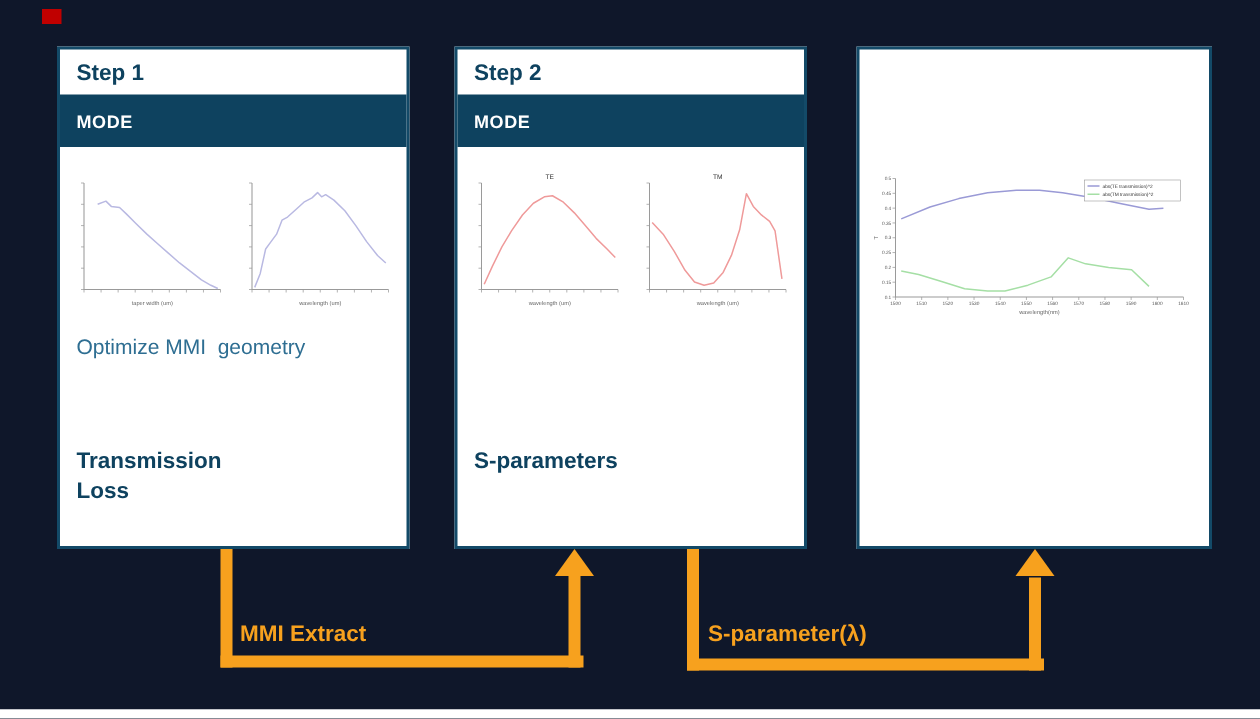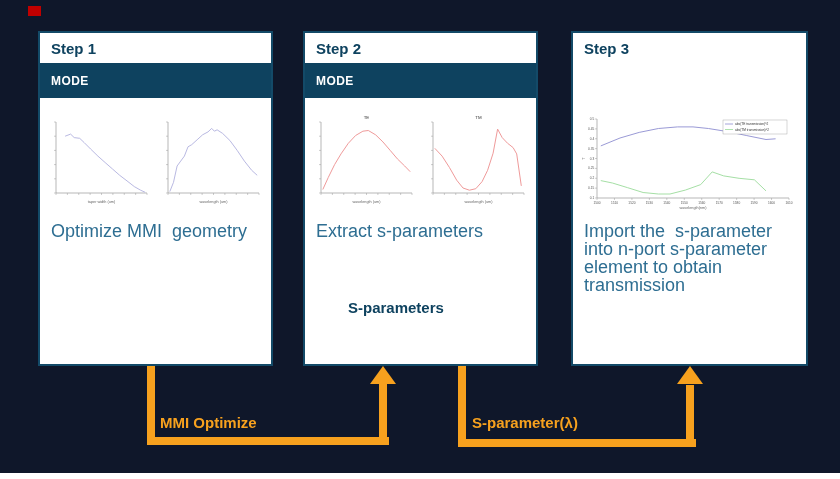--- a/index.html
+++ b/index.html
@@ -6,21 +6,21 @@
   #canvas{position:relative;width:840px;height:473px;background:#0f172a;overflow:hidden;
           font-family:"Liberation Sans",sans-serif;}
   .red-mark{position:absolute;left:28px;top:6px;width:13px;height:10px;}
   .step-box{position:absolute;top:31px;height:335px;border:2px solid #134A68;background:#fff;box-sizing:border-box;}
   .step-header{position:absolute;left:0;right:0;top:0;height:30px;display:flex;align-items:center;
                padding-left:11px;font-size:15px;font-weight:bold;}
   .tool-bar{position:absolute;left:0;right:0;top:30px;height:35px;display:flex;align-items:center;
             padding-left:11px;font-size:12px;font-weight:bold;color:#fff;letter-spacing:.4px;}
   .charts{position:absolute;left:6px;top:80px;display:flex;gap:8px;}
   .charts svg{display:block;}
-  .desc{position:absolute;left:11px;right:13px;top:189px;font-size:18px;line-height:18px;white-space:pre-wrap;}
+  .desc{position:absolute;left:11px;right:13px;top:189px;font-size:14px;line-height:18px;white-space:pre-wrap;}
   .keywords{position:absolute;left:11px;top:265px;font-size:15px;font-weight:bold;line-height:20px;white-space:pre-line;}
   .seg{position:absolute;}
   .tri{position:absolute;width:0;height:0;border-left:13px solid transparent;
        border-right:13px solid transparent;border-bottom:18px solid currentColor;}
   .arrow-label{position:absolute;font-size:15px;font-weight:bold;}
 </style>
 </head>
 <body>
 
 <div id="canvas">
@@ -66,20 +66,22 @@
           <line x1="8" y1="23.2" x2="10" y2="23.2" stroke="#9a9a9a" stroke-width="0.5"></line>
           <line x1="8" y1="37.4" x2="10" y2="37.4" stroke="#9a9a9a" stroke-width="0.5"></line>
           <line x1="8" y1="51.6" x2="10" y2="51.6" stroke="#9a9a9a" stroke-width="0.5"></line>
           <line x1="8" y1="65.8" x2="10" y2="65.8" stroke="#9a9a9a" stroke-width="0.5"></line>
           <line x1="8" y1="80" x2="10" y2="80" stroke="#9a9a9a" stroke-width="0.5"></line>
           <text x="55.5" y="90" font-size="3.8" text-anchor="middle" fill="#666">wavelength (um)</text>
           <polyline points="11.8,78.6 15.5,69.3 19.1,53.0 22.7,48.1 26.4,43.1 30.0,33.8 33.7,31.7 39.1,26.8 44.6,21.8 50.0,18.9 53.7,15.4 56.4,18.2 59.1,16.8 64.6,20.4 71.9,27.5 79.2,37.4 86.4,48.1 93.7,57.3 99.2,62.3" fill="none" stroke="#B9B9E2" stroke-width="1" stroke-linejoin="round"></polyline>
         </svg>
     </div>
     <div class="desc" style="color: rgb(46, 110, 146);">Optimize MMI  geometry</div>
+    <div class="keywords" style="color: rgb(14, 66, 95);">Transmission
+Loss</div>
   </div>
 
   <div class="step-box" style="left: 303px; width: 235px; border-color: rgb(19, 74, 104);">
     <div class="step-header" style="color: rgb(14, 66, 95);">Step 2</div>
     <div class="tool-bar" style="background-color: rgb(14, 66, 95);">MODE</div>
     <div class="charts">
       <svg width="104" height="92" viewBox="0 0 104 92">
           <path d="M10 9 V80 H101" fill="none" stroke="#9a9a9a" stroke-width="0.7"></path>
           <line x1="10" y1="80" x2="10" y2="82" stroke="#9a9a9a" stroke-width="0.5"></line>
           <line x1="21.375" y1="80" x2="21.375" y2="82" stroke="#9a9a9a" stroke-width="0.5"></line>
@@ -115,26 +117,24 @@
           <line x1="8" y1="23.2" x2="10" y2="23.2" stroke="#9a9a9a" stroke-width="0.5"></line>
           <line x1="8" y1="37.4" x2="10" y2="37.4" stroke="#9a9a9a" stroke-width="0.5"></line>
           <line x1="8" y1="51.6" x2="10" y2="51.6" stroke="#9a9a9a" stroke-width="0.5"></line>
           <line x1="8" y1="65.8" x2="10" y2="65.8" stroke="#9a9a9a" stroke-width="0.5"></line>
           <line x1="8" y1="80" x2="10" y2="80" stroke="#9a9a9a" stroke-width="0.5"></line>
           <text x="55.5" y="6" font-size="4.4" text-anchor="middle" fill="#333">TM</text>
           <text x="55.5" y="90" font-size="3.8" text-anchor="middle" fill="#666">wavelength (um)</text>
           <polyline points="11.8,35.3 19.1,43.1 26.4,54.4 33.7,67.2 40.0,75.0 46.4,77.2 52.8,75.7 59.1,68.6 64.6,57.3 70.1,40.2 74.6,16.1 79.2,24.6 84.6,30.3 90.1,34.6 93.7,40.9 98.3,72.9" fill="none" stroke="#EF9A9A" stroke-width="1" stroke-linejoin="round"></polyline>
         </svg>
     </div>
-    <div class="desc" style="color: rgb(46, 110, 146);">Extract s-parameters</div>
-    <div class="keywords" style="color: rgb(14, 66, 95); margin-left: 32px;">S-parameters</div>
+    <div class="keywords" style="color: rgb(14, 66, 95);">S-parameters</div>
   </div>
 
   <div class="step-box" style="left: 571px; width: 237px; border-color: rgb(19, 74, 104);">
-    <div class="step-header" style="color: rgb(14, 66, 95);">Step 3</div>
     <div class="charts" style="left:8px;top:78px;">
       <svg width="212" height="100" viewBox="0 0 212 100">
           <path d="M16 8 V87 H208" fill="none" stroke="#9a9a9a" stroke-width="0.7"></path>
           <line x1="16" y1="87" x2="16" y2="89" stroke="#9a9a9a" stroke-width="0.5"></line>
           <text x="16" y="92.5" font-size="3.2" text-anchor="middle" fill="#555">1500</text>
           <line x1="33.45454545454545" y1="87" x2="33.45454545454545" y2="89" stroke="#9a9a9a" stroke-width="0.5"></line>
           <text x="33.45454545454545" y="92.5" font-size="3.2" text-anchor="middle" fill="#555">1510</text>
           <line x1="50.90909090909091" y1="87" x2="50.90909090909091" y2="89" stroke="#9a9a9a" stroke-width="0.5"></line>
           <text x="50.90909090909091" y="92.5" font-size="3.2" text-anchor="middle" fill="#555">1520</text>
           <line x1="68.36363636363637" y1="87" x2="68.36363636363637" y2="89" stroke="#9a9a9a" stroke-width="0.5"></line>
@@ -177,28 +177,27 @@
           <text x="4" y="47.5" font-size="3.8" text-anchor="middle" fill="#666" transform="rotate(-90 4 47.5)">T</text>
           <polyline points="19.8,34.9 39.0,27.0 58.2,21.4 77.4,17.5 96.6,15.9 112.0,15.9 127.4,17.5 146.6,20.6 165.8,24.6 185.0,28.5 194.6,27.8" fill="none" stroke="#9A9AD6" stroke-width="1" stroke-linejoin="round"></polyline>
           <polyline points="19.8,69.6 31.4,72.0 46.7,76.7 62.1,81.5 77.4,83.0 89.0,83.0 104.3,79.1 119.7,73.6 131.2,60.9 142.7,64.9 158.1,67.3 173.4,68.8 185.0,79.9" fill="none" stroke="#A5DFA5" stroke-width="1" stroke-linejoin="round"></polyline>
           <rect x="142" y="9" width="64" height="14" fill="#fff" stroke="#999" stroke-width="0.4"></rect>
           <line x1="144" y1="13" x2="152" y2="13" stroke="#9A9AD6" stroke-width="0.9"></line>
           <text x="154" y="14.2" font-size="3.2" fill="#333">abs(TE transmission)^2</text>
           <line x1="144" y1="18.5" x2="152" y2="18.5" stroke="#A5DFA5" stroke-width="0.9"></line>
           <text x="154" y="19.7" font-size="3.2" fill="#333">abs(TM transmission)^2</text>
         </svg>
     </div>
-    <div class="desc" style="color: rgb(46, 110, 146);">Import the  s-parameter into n-port s-parameter element to obtain transmission</div>
   </div>
 
   <div class="seg" style="left: 147px; top: 366px; width: 8px; height: 79px; background-color: rgb(247, 161, 30);"></div>
   <div class="seg" style="left: 147px; top: 437px; width: 242px; height: 8px; background-color: rgb(247, 161, 30);"></div>
   <div class="seg" style="left: 379px; top: 384px; width: 8px; height: 61px; background-color: rgb(247, 161, 30);"></div>
   <div class="tri" style="left: 370px; top: 366px; color: rgb(247, 161, 30);"></div>
-  <div class="arrow-label" style="left: 160px; top: 414px; color: rgb(247, 161, 30);">MMI Optimize</div>
+  <div class="arrow-label" style="left: 160px; top: 414px; color: rgb(247, 161, 30);">MMI Extract</div>
 
   <div class="seg" style="left: 458px; top: 366px; width: 8px; height: 81px; background-color: rgb(247, 161, 30);"></div>
   <div class="seg" style="left: 458px; top: 439px; width: 238px; height: 8px; background-color: rgb(247, 161, 30);"></div>
   <div class="seg" style="left: 686px; top: 385px; width: 8px; height: 62px; background-color: rgb(247, 161, 30);"></div>
   <div class="tri" style="left: 677px; top: 366px; color: rgb(247, 161, 30);"></div>
   <div class="arrow-label" style="left: 472px; top: 414px; color: rgb(247, 161, 30); text-align: right;">S-parameter(λ)</div>
 
 </div>
 
 </body></html>

